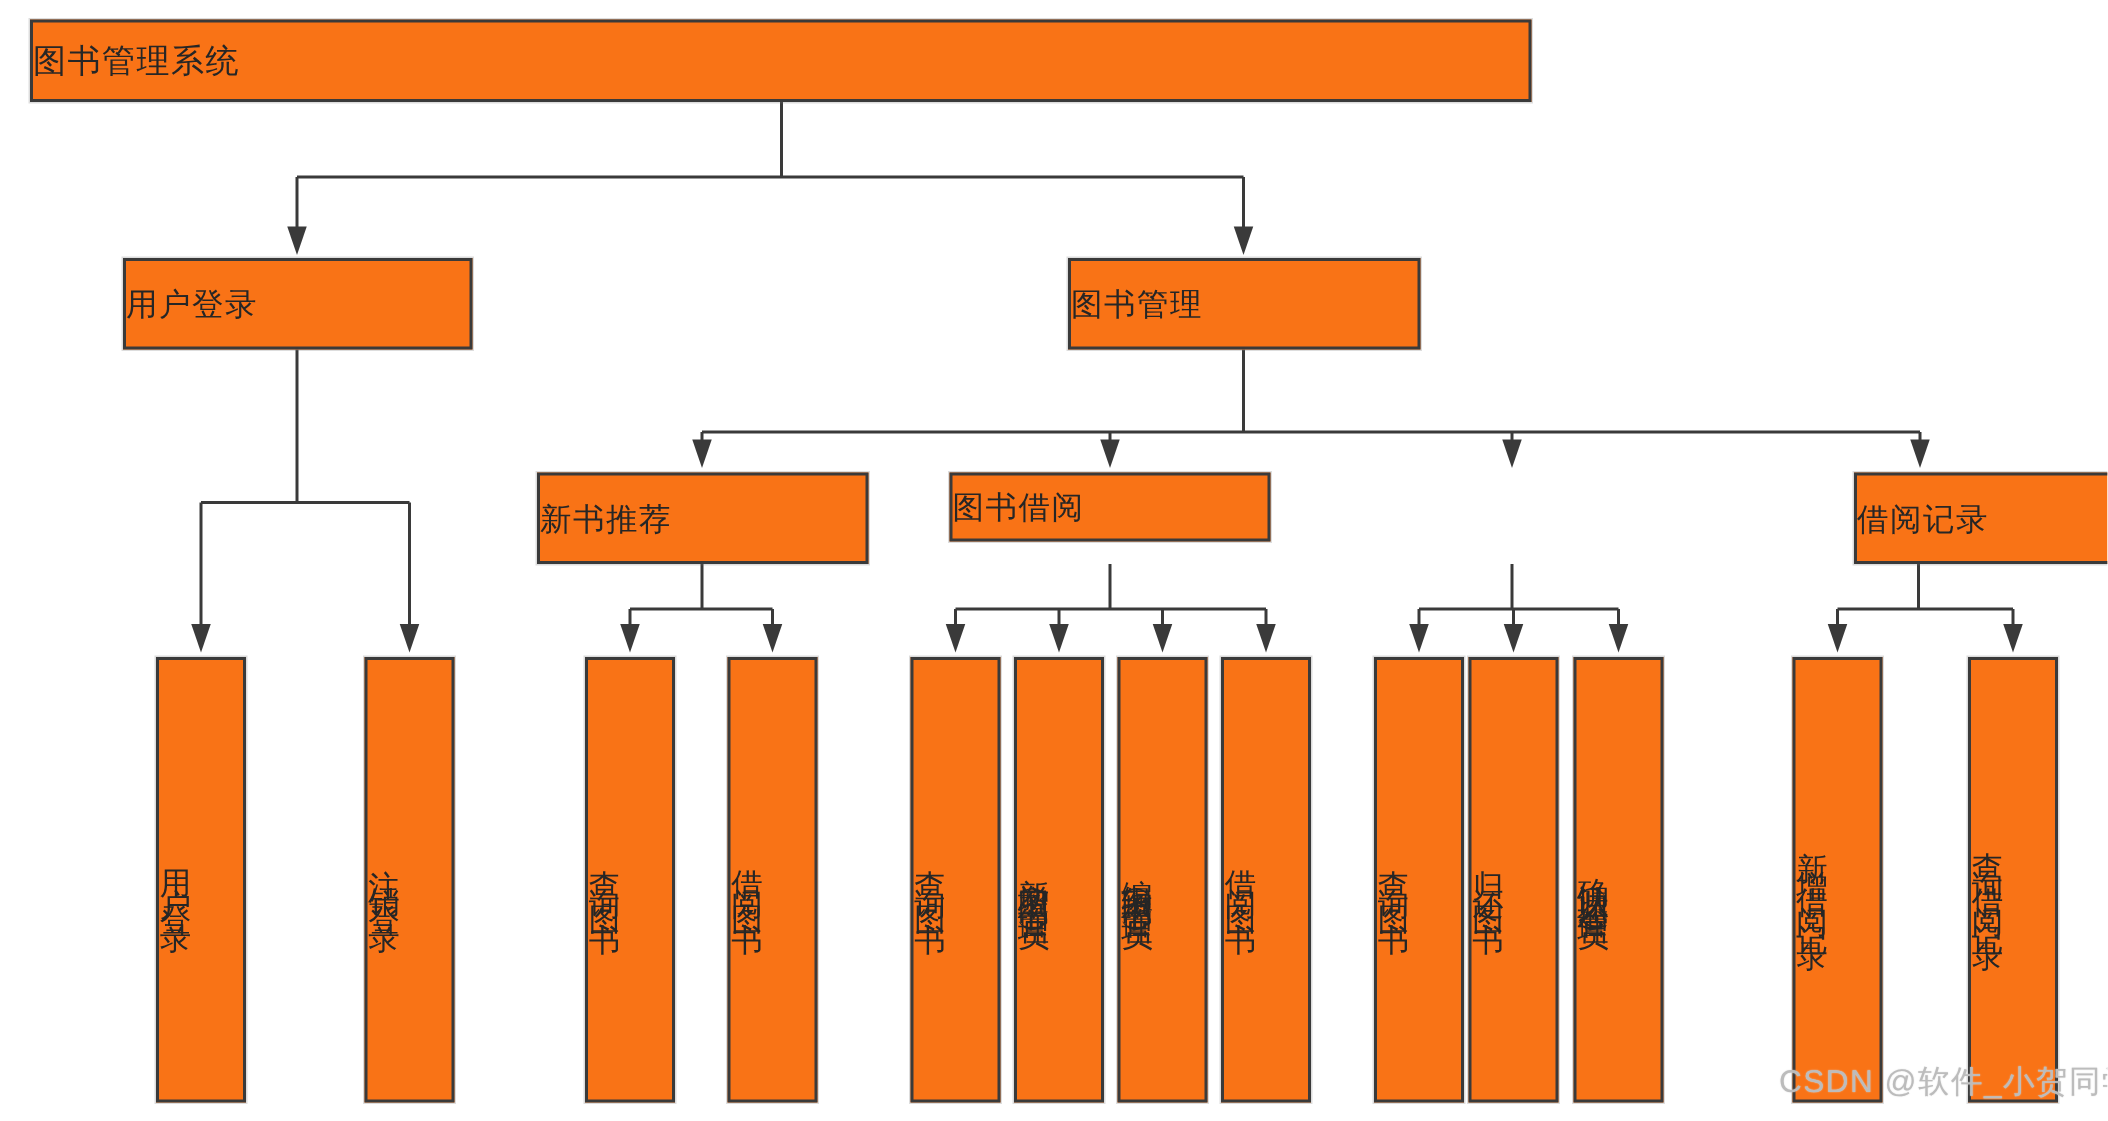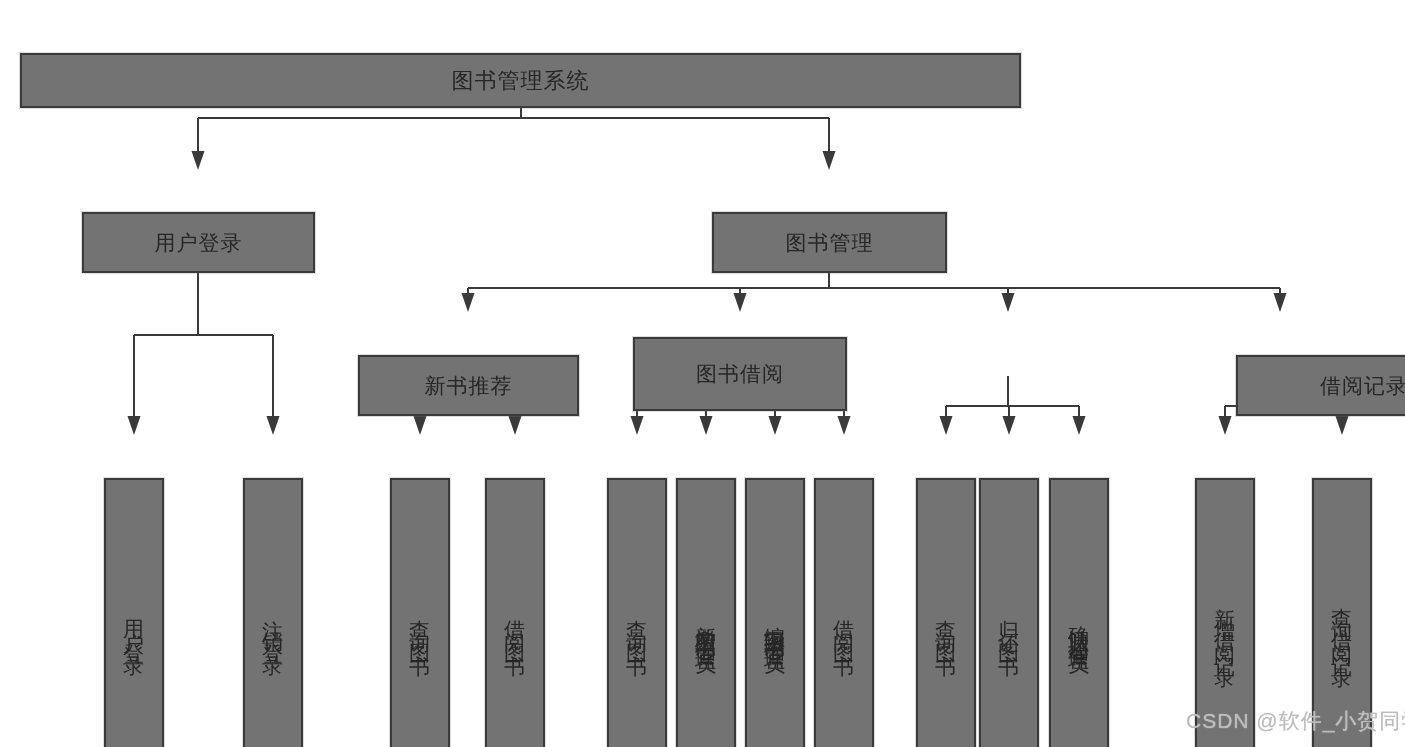--- a/index.html
+++ b/index.html
@@ -19,27 +19,26 @@
     position: absolute;
     left: 0; top: 0;
     width: 1405px;
     height: 747px;
     z-index: 1;
   }
   .box {
     position: absolute;
     box-sizing: border-box;
     border: 2px solid #3a3a3a;
-    background: #737373;
+    background: #f97316;
     display: flex;
     align-items: center;
-    justify-content: center;
+    justify-content: flex-start;
     z-index: 2;
     box-shadow: 0 0 0 1px rgba(120,120,120,0.25);
-    margin-top: 40px;
   }
   .hlabel {
     color: #262626;
     font-size: 21px;
     letter-spacing: 1px;
     white-space: nowrap;
   }
   .root .hlabel { font-size: 22px; }
   .vlabel {
     color: #262626;
@@ -144,21 +143,21 @@
   <div class="box" style="left:82px; top:172px; width:233px; height:61px;">
     <span class="hlabel">用户登录</span>
   </div>
   <div class="box" style="left:712px; top:172px; width:235px; height:61px;">
     <span class="hlabel">图书管理</span>
   </div>
 
   <div class="box" style="left:358px; top:315px; width:221px; height:61px;">
     <span class="hlabel">新书推荐</span>
   </div>
-  <div class="box" style="left:633px; top:297px; width:214px; height:74px;">
+  <div class="box" style="left:633px; top:315px; width:214px; height:46px;">
     <span class="hlabel">图书借阅</span>
   </div>
   <div class="box" style="left:1236px; top:315px; width:256px; height:61px;">
     <span class="hlabel">借阅记录</span>
   </div>
 
   <div class="box" style="left:104px; top:438px; width:60px; height:297px;">
     <span class="vlabel">用户登录</span>
   </div>
   <div class="box" style="left:243px; top:438px; width:60px; height:297px;">

